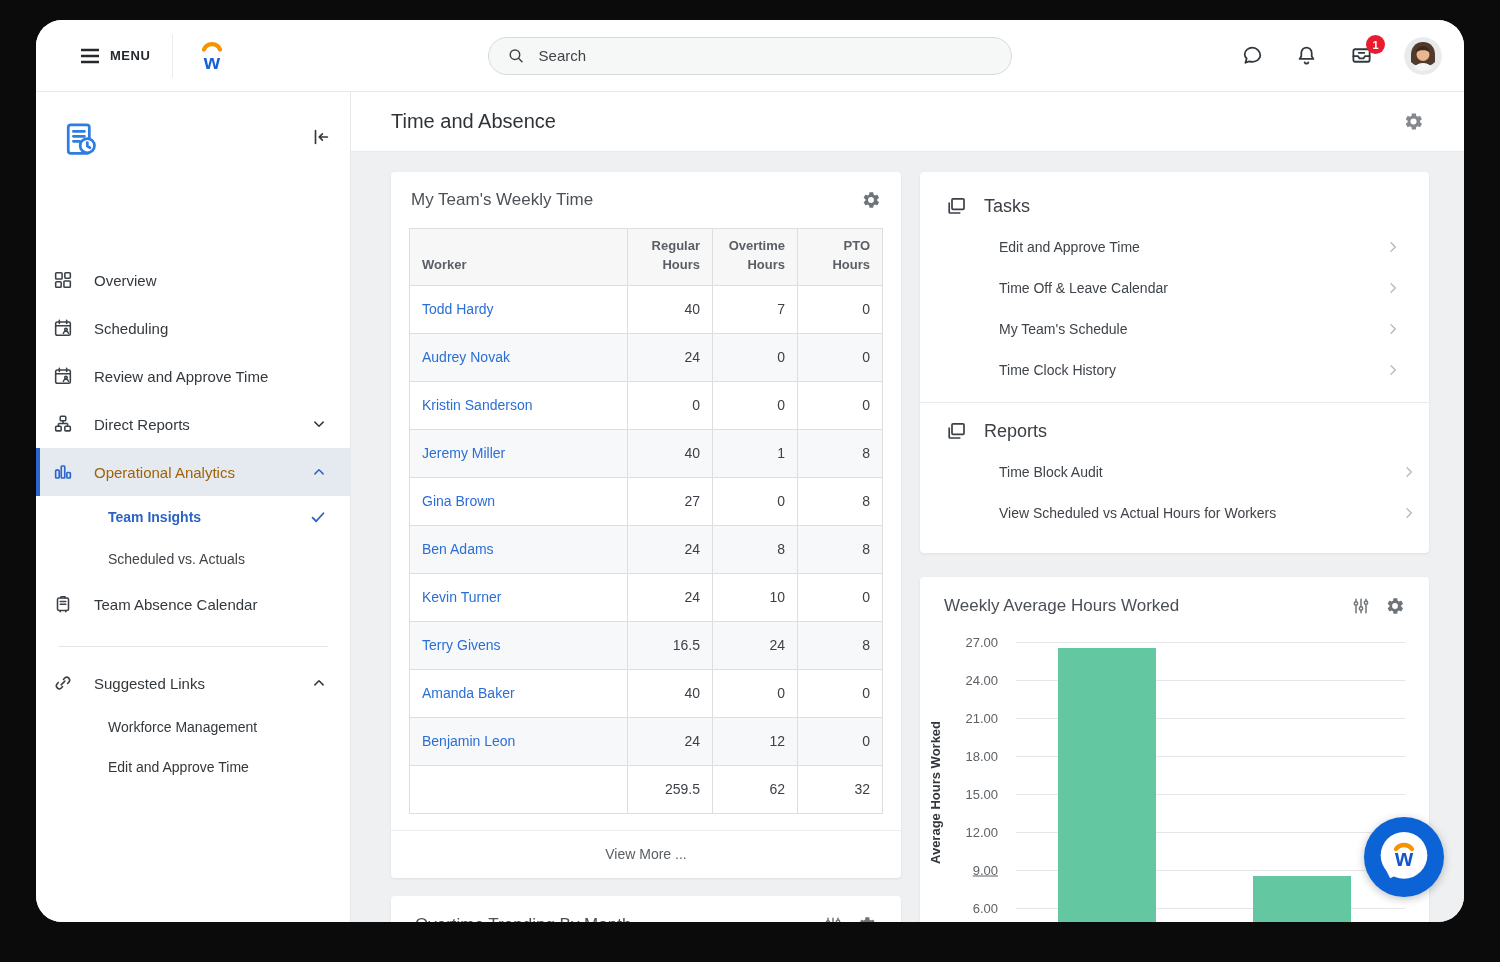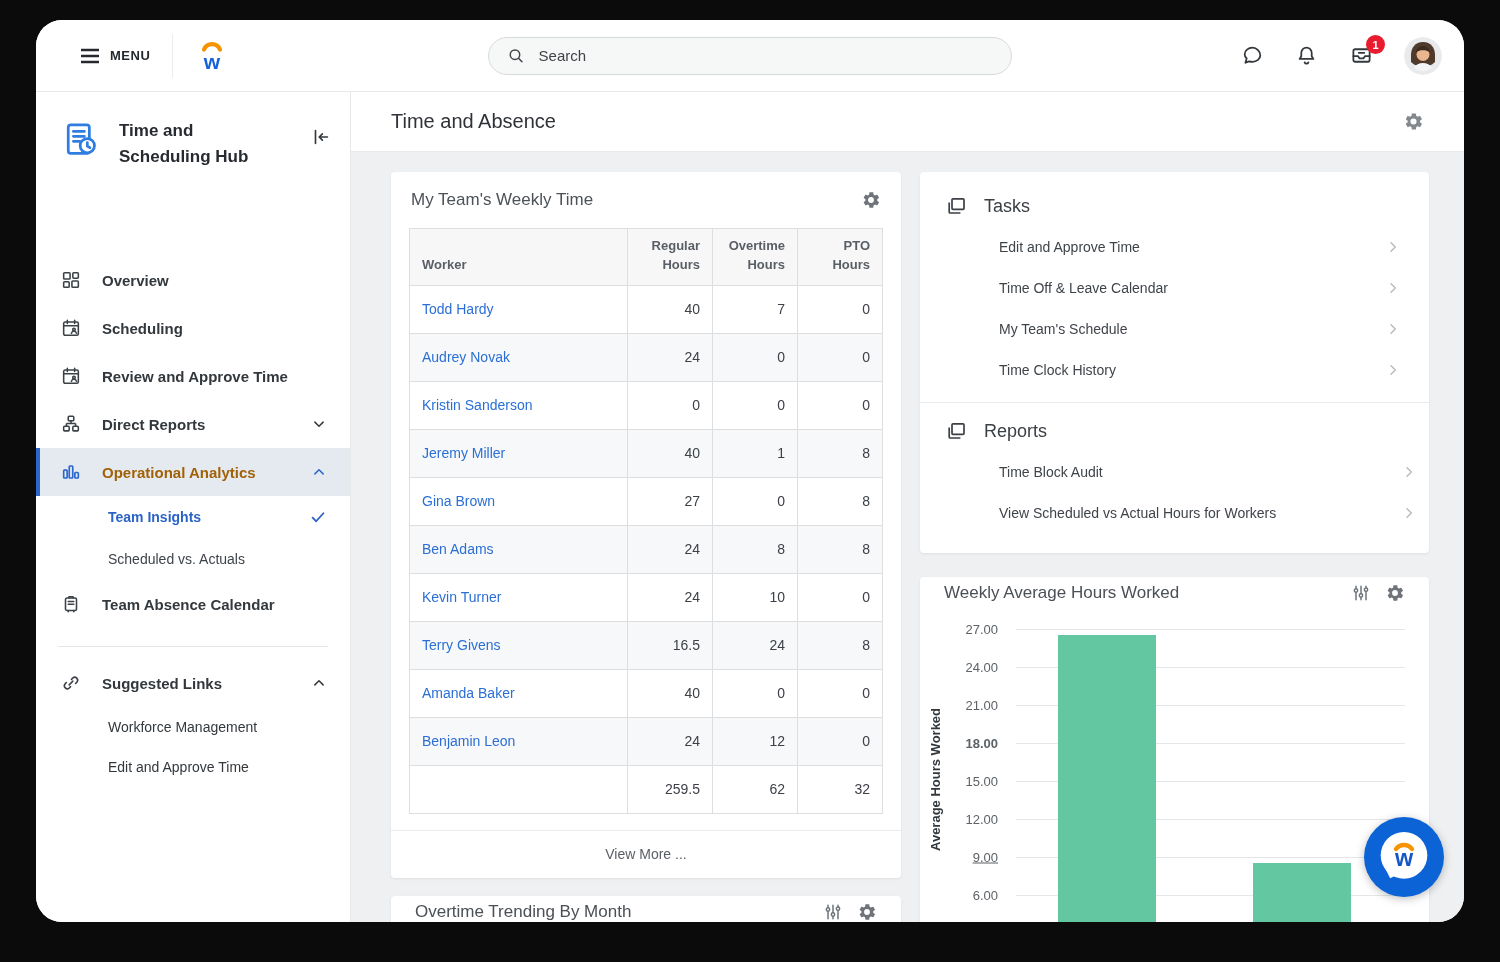--- a/index.html
+++ b/index.html
@@ -31,21 +31,21 @@
   .app { display:flex; height:830px; }
   .sidebar { width:315px; flex:none; background:#fff; border-right:1px solid #e7e8e9; }
   .main { flex:1; background:#eef0f1; position:relative; }
 
   
   .hub { display:flex; align-items:flex-start; padding:26px 18px 0 24px; height:140px; }
   .hub-title { margin-left:15px; font-size:17px; line-height:1.55; font-weight:700; color:#272b30; width:160px; }
   .collapse { margin-left:auto; margin-top:8px; cursor:pointer; }
   .nav { margin-top:24px; list-style:none; }
   .nav li { display:flex; align-items:center; cursor:pointer; position:relative; }
-  .nav .item { height:48px; padding-left:24px; gap:20px; font-size:15px; font-weight:700; color:#33383d; }
+  .nav .item { height:48px; padding-left:16px; gap:20px; font-size:15px; font-weight:400; color:#33383d; }
   .nav .item .chev { margin-left:auto; margin-right:22px; }
   .nav .active { background:#e5eaf1; color:#a16207; }
   .nav .active::before { content:""; position:absolute; left:0; top:0; bottom:0; width:4px; background:#2a66cc; }
   .nav .sub { height:42px; padding-left:72px; font-size:14px; font-weight:400; color:#3f444a; }
   .nav .sub.selected { color:#2a63c6; font-weight:700; }
   .nav .sub .chev { margin-left:auto; margin-right:22px; }
   .side-divider { border-top:1px solid #e5e6e8; margin:18px 22px 12px 22px; }
   .nav .slink { height:40px; padding-left:72px; font-size:14px; color:#33383d; }
 
   
@@ -79,21 +79,21 @@
   .panel.reports { border-top:1px solid #e9eaeb; padding:16px 8px 20px 24px; }
   .panel-head { display:flex; align-items:center; gap:16px; margin-bottom:8px; }
   .panel-title { font-size:18px; color:#3b4046; }
   .plist { list-style:none; }
   .plist li { height:41px; display:flex; align-items:center; padding-left:55px; font-size:14px;
               color:#3f444a; cursor:pointer; }
   .plist li .chev-r { margin-left:auto; margin-right:4px; display:flex; }
 
   
   .chart-card { height:520px; }
-  .chart-head { display:flex; align-items:center; padding:6px 24px 6px 24px; }
+  .chart-head { display:flex; align-items:center; padding:19px 24px 6px 24px; }
   .chart-title { font-size:17px; color:#4b5056; }
   .chart-head .hicons { margin-left:auto; display:flex; gap:14px; align-items:center; }
   .chart-wrap { position:relative; height:430px; margin:10px 0 0 0; }
   .y-title { position:absolute; left:8px; top:30px; height:260px; writing-mode:vertical-rl;
              transform:rotate(180deg); display:flex; align-items:center; justify-content:center;
              font-size:13px; font-weight:700; color:#33383d; }
   .ylabels { position:absolute; left:20px; top:0; bottom:0; width:58px; }
   .ylabels span { position:absolute; right:0; transform:translateY(-50%); font-size:13px; color:#5d6267; }
   .plot { position:absolute; left:96px; right:24px; top:0; bottom:0; }
   .gridline { position:absolute; left:0; right:0; height:1px; background:#e4e6e7; }
@@ -167,21 +167,20 @@
   <div class="app">
 
     <div class="sidebar">
       <div class="hub">
         <svg width="44" height="44" viewBox="0 0 24 24" fill="none" stroke="#2f7de1" stroke-width="1.5" stroke-linecap="round" stroke-linejoin="round">
           <rect x="4.5" y="3.8" width="11.5" height="15.5" rx="1.4"></rect>
           <path d="M7.3 7.3h6M7.3 10h6M7.3 12.7h3.5"></path>
           <circle cx="14.9" cy="15.1" r="3.9" fill="#fff"></circle>
           <path d="M14.9 13.4v1.9l1.4.9"></path>
         </svg>
-        <div class="hub-title">Time and Scheduling Hub</div>
         <div class="collapse">
           <svg width="22" height="22" viewBox="0 0 24 24" fill="none" stroke="#33383d" stroke-width="1.8" stroke-linecap="round" stroke-linejoin="round">
             <path d="M6 5v14M19 12h-9M13.5 8.5 10 12l3.5 3.5"></path>
           </svg>
         </div>
       </div>
       <ul class="nav">
         <li class="item">
           <svg width="22" height="22" viewBox="0 0 24 24" fill="none" stroke="#3c4147" stroke-width="1.7" stroke-linejoin="round">
             <rect x="4" y="4" width="7" height="7" rx="1"></rect>
@@ -503,21 +502,21 @@
                   </svg>
                 </span>
               </span>
             </div>
             <div class="chart-wrap">
               <div class="y-title">Average Hours Worked</div>
               <div class="ylabels">
                   <span style="top: 10px;">27.00</span>
                   <span style="top: 48px;">24.00</span>
                   <span style="top: 86px;">21.00</span>
-                  <span style="top: 124px; font-weight: bold;">18.00</span>
+                  <span style="top: 124px;">18.00</span>
                   <span style="top: 162px;">15.00</span>
                   <span style="top: 200px;">12.00</span>
                   <span style="top: 238px; text-decoration: underline;">9.00</span>
                   <span style="top: 276px;">6.00</span>
                 </div>
               <div class="plot">
                   <div class="gridline" style="top: 10px;"></div>
                   <div class="gridline" style="top: 48px;"></div>
                   <div class="gridline" style="top: 86px;"></div>
                   <div class="gridline" style="top: 124px;"></div>

